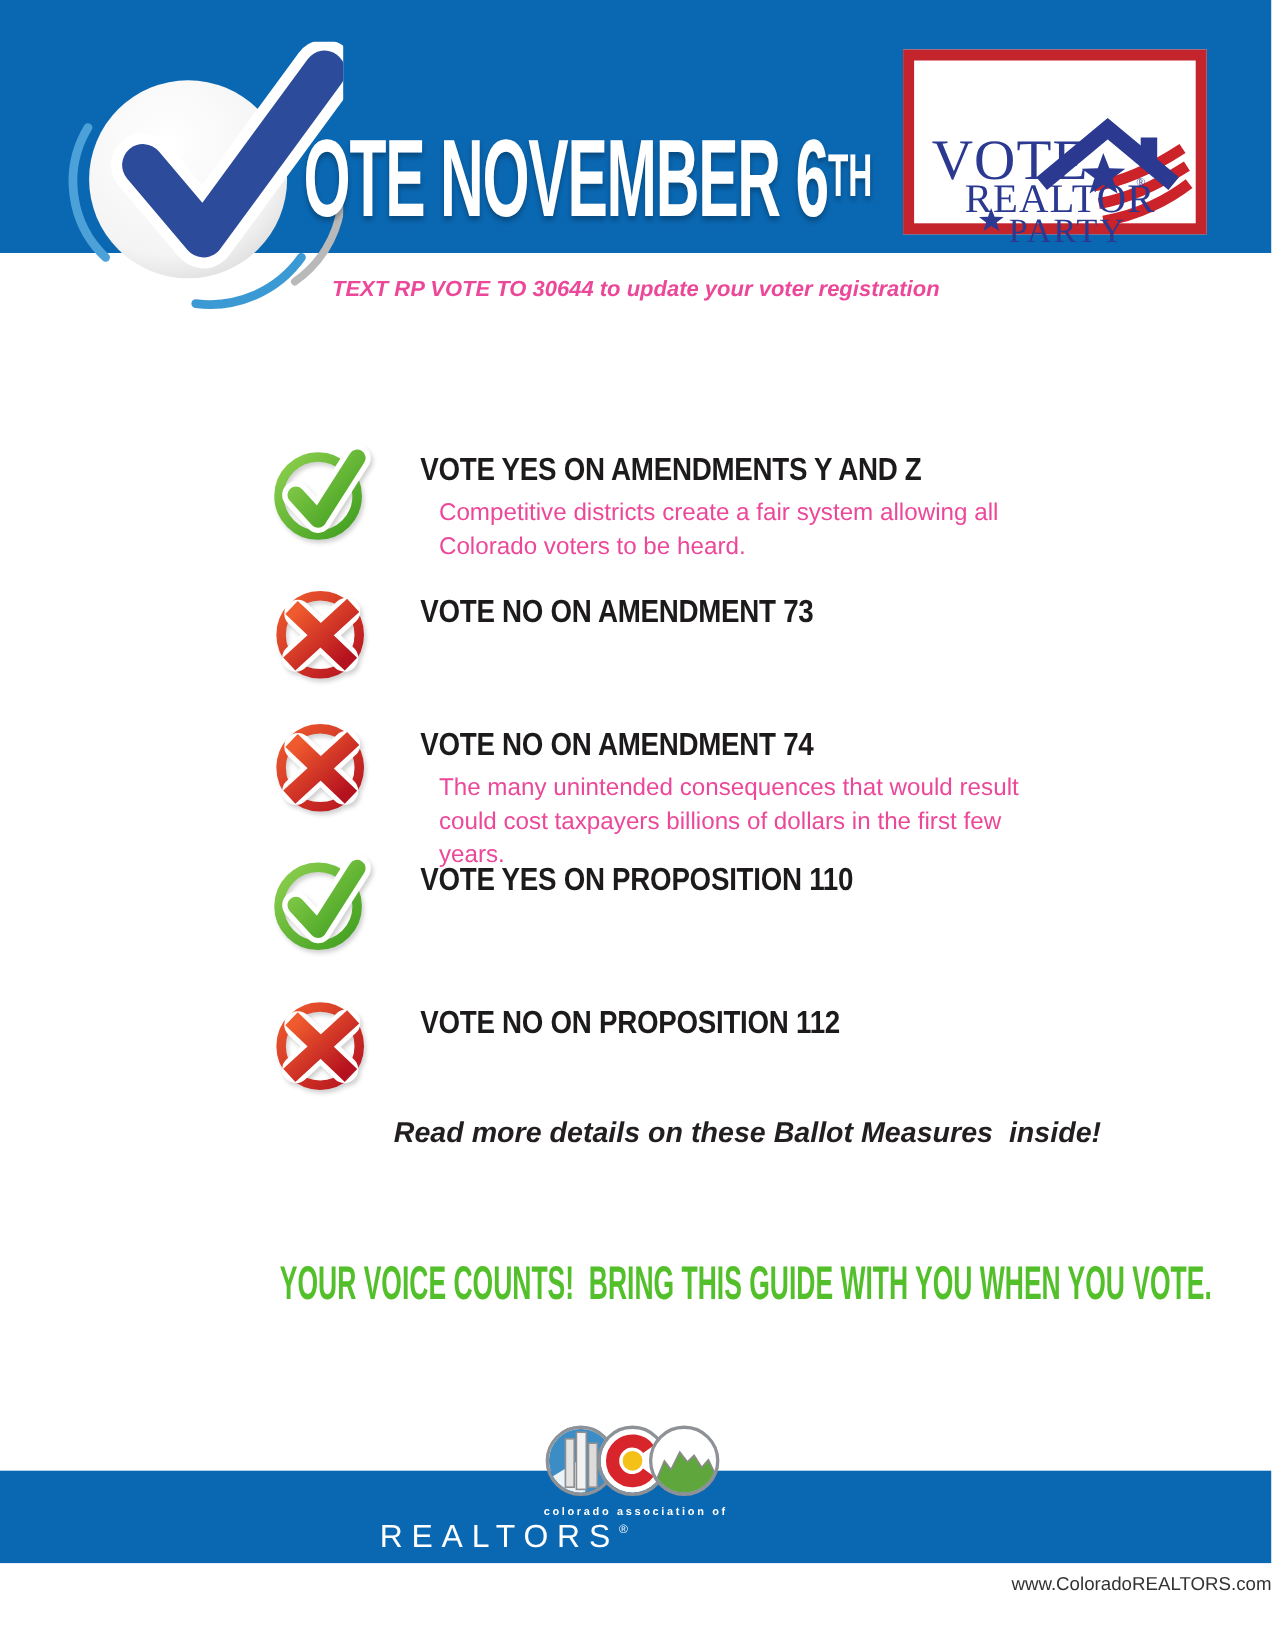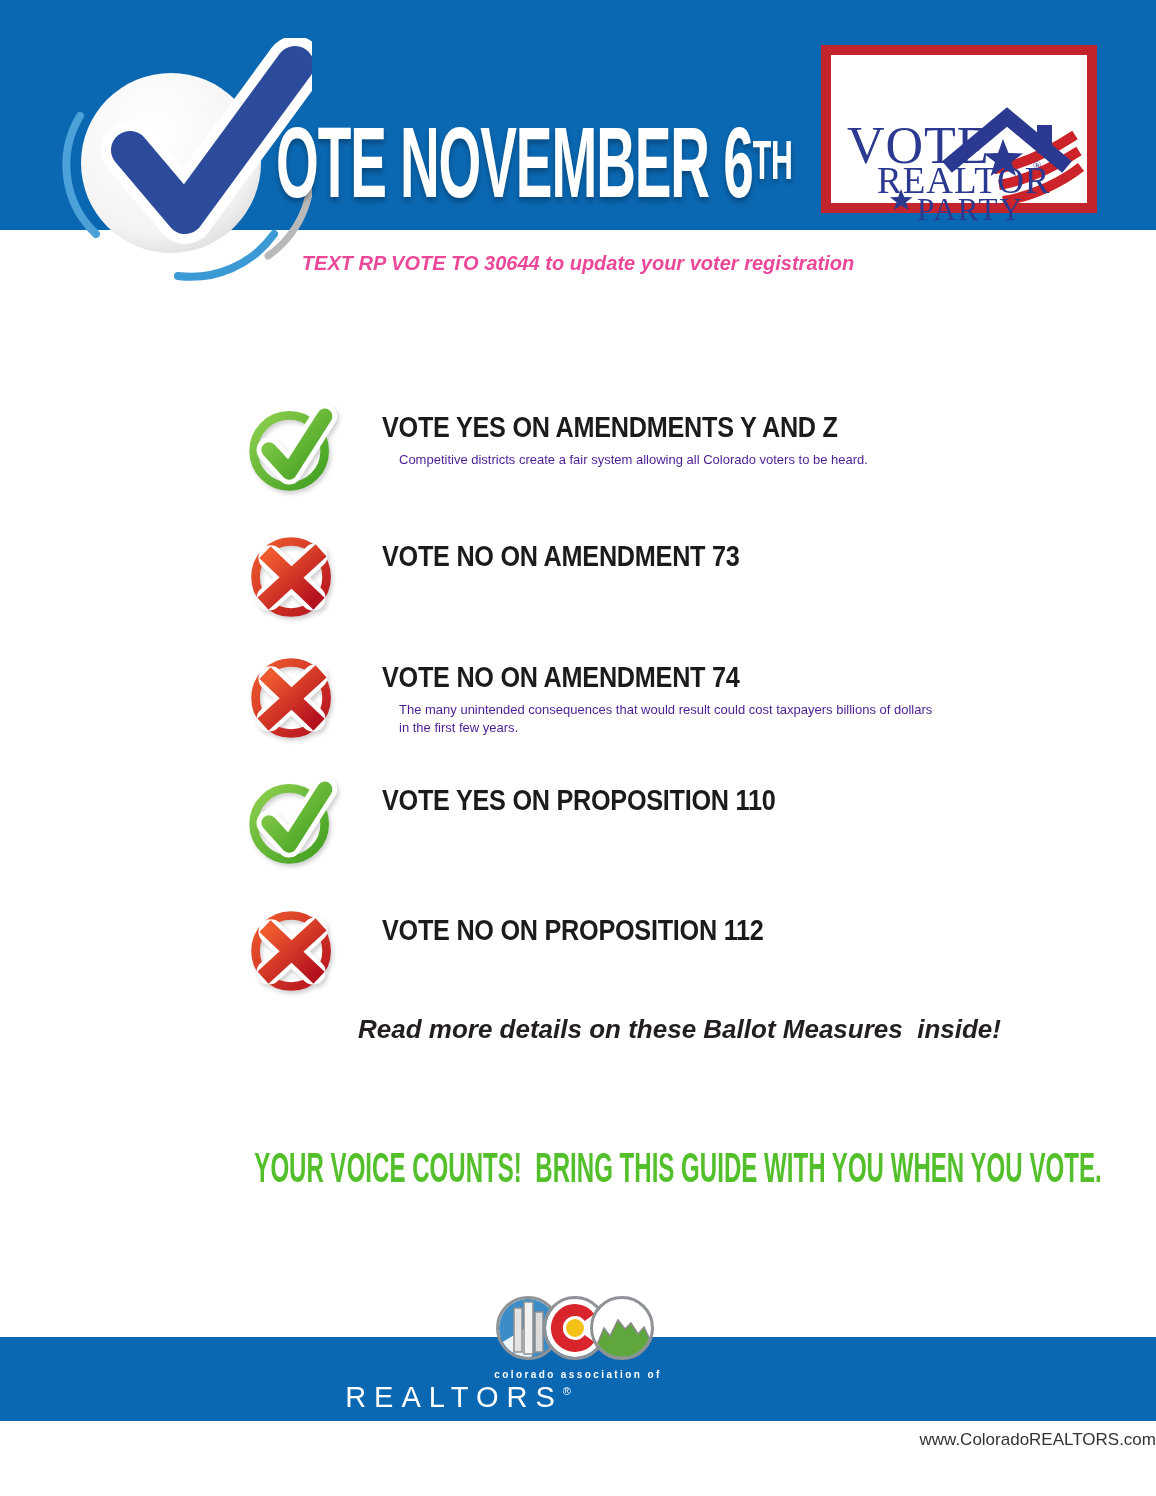--- a/index.html
+++ b/index.html
@@ -31,21 +31,21 @@
   
   .rec-row { position:absolute; left:245px; width:690px; }
   .rec-icon { position:absolute; left:0; top:0; width:96px; height:96px;
               filter:drop-shadow(2px 3px 2px rgba(0,0,0,0.18)); }
   .rec-text { position:absolute; left:113px; top:12px; width:565px;margin-left:24px; }
   .rec-title {
     margin:0; font-size:29px; font-weight:bold; color:#1d1a1b; line-height:1.05;
     transform:scaleX(0.87); transform-origin:left top; white-space:nowrap; letter-spacing:-0.3px;
   }
   .rec-desc {
-    margin:9px 0 0 17px; font-size:13px; color:#4c1d95; line-height:1.38; width:540px;
+    margin:9px 0 0 17px; font-size:22px; color:#ec4899; line-height:1.38; width:540px;
   }
 
   .read-more {
     position:absolute; left:358px; top:1014px;
     font-style:italic; font-weight:bold; font-size:26px; color:#231f20; white-space:pre;
   }
 
   
   .cta {
     position:absolute; left:0; top:1146px; width:1156px; text-align:center;

